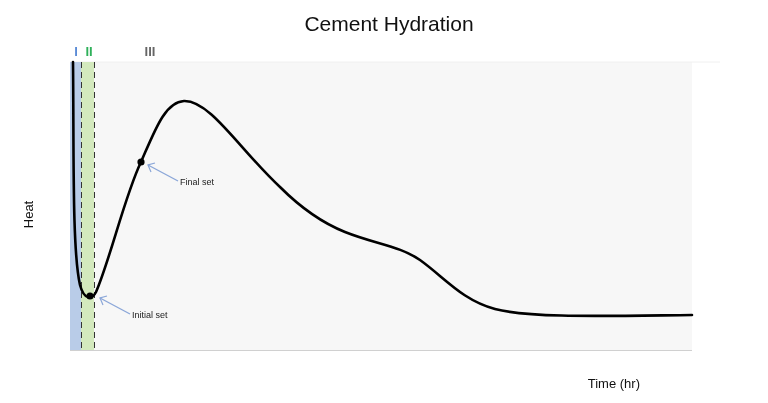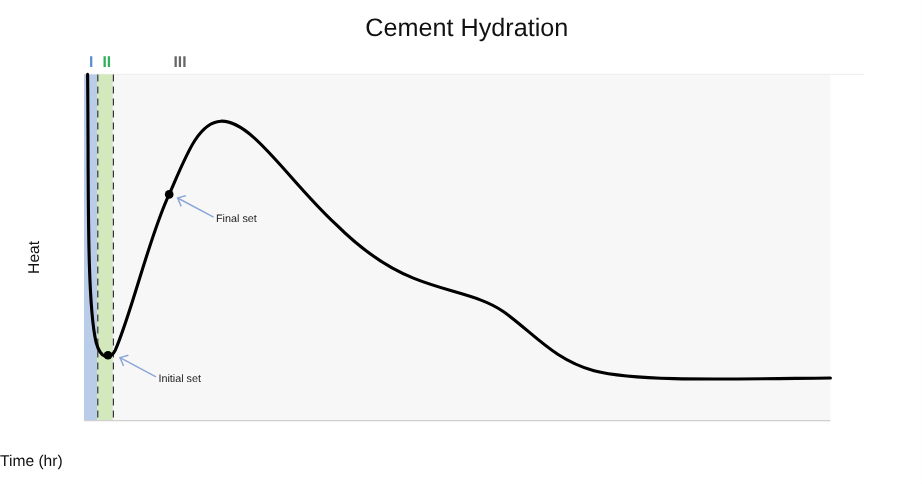--- a/index.html
+++ b/index.html
@@ -1,19 +1,19 @@
 <!DOCTYPE html>
 <html><head>
 <meta charset="utf-8">
 <style>
   html,body{margin:0;padding:0;background:#ffffff;}
   body{width:768px;height:403px;position:relative;overflow:hidden;font-family:"Liberation Sans",sans-serif;}
   .title{position:absolute;left:0;width:778px;top:12px;text-align:center;font-size:21px;color:#111;}
   .ylabel{position:absolute;left:8px;top:207px;font-size:13px;color:#111;transform:rotate(-90deg);transform-origin:center;width:40px;text-align:center;}
-  .xlabel{position:absolute;left:0;width:640px;top:376px;text-align:left;font-size:13px;color:#111;}
+  .xlabel{position:absolute;left:0;width:640px;top:376px;text-align:right;font-size:13px;color:#111;}
   svg{position:absolute;left:0;top:0;}
   .ann{font-family:"Liberation Sans",sans-serif;font-size:9px;fill:#222;}
   .stage{font-family:"Liberation Sans",sans-serif;font-size:13px;font-weight:bold;}
 </style>
 </head>
 <body>
 
 <div class="title">Cement Hydration</div>
 <div class="ylabel">Heat</div>
 <div class="xlabel">Time (hr)</div>

